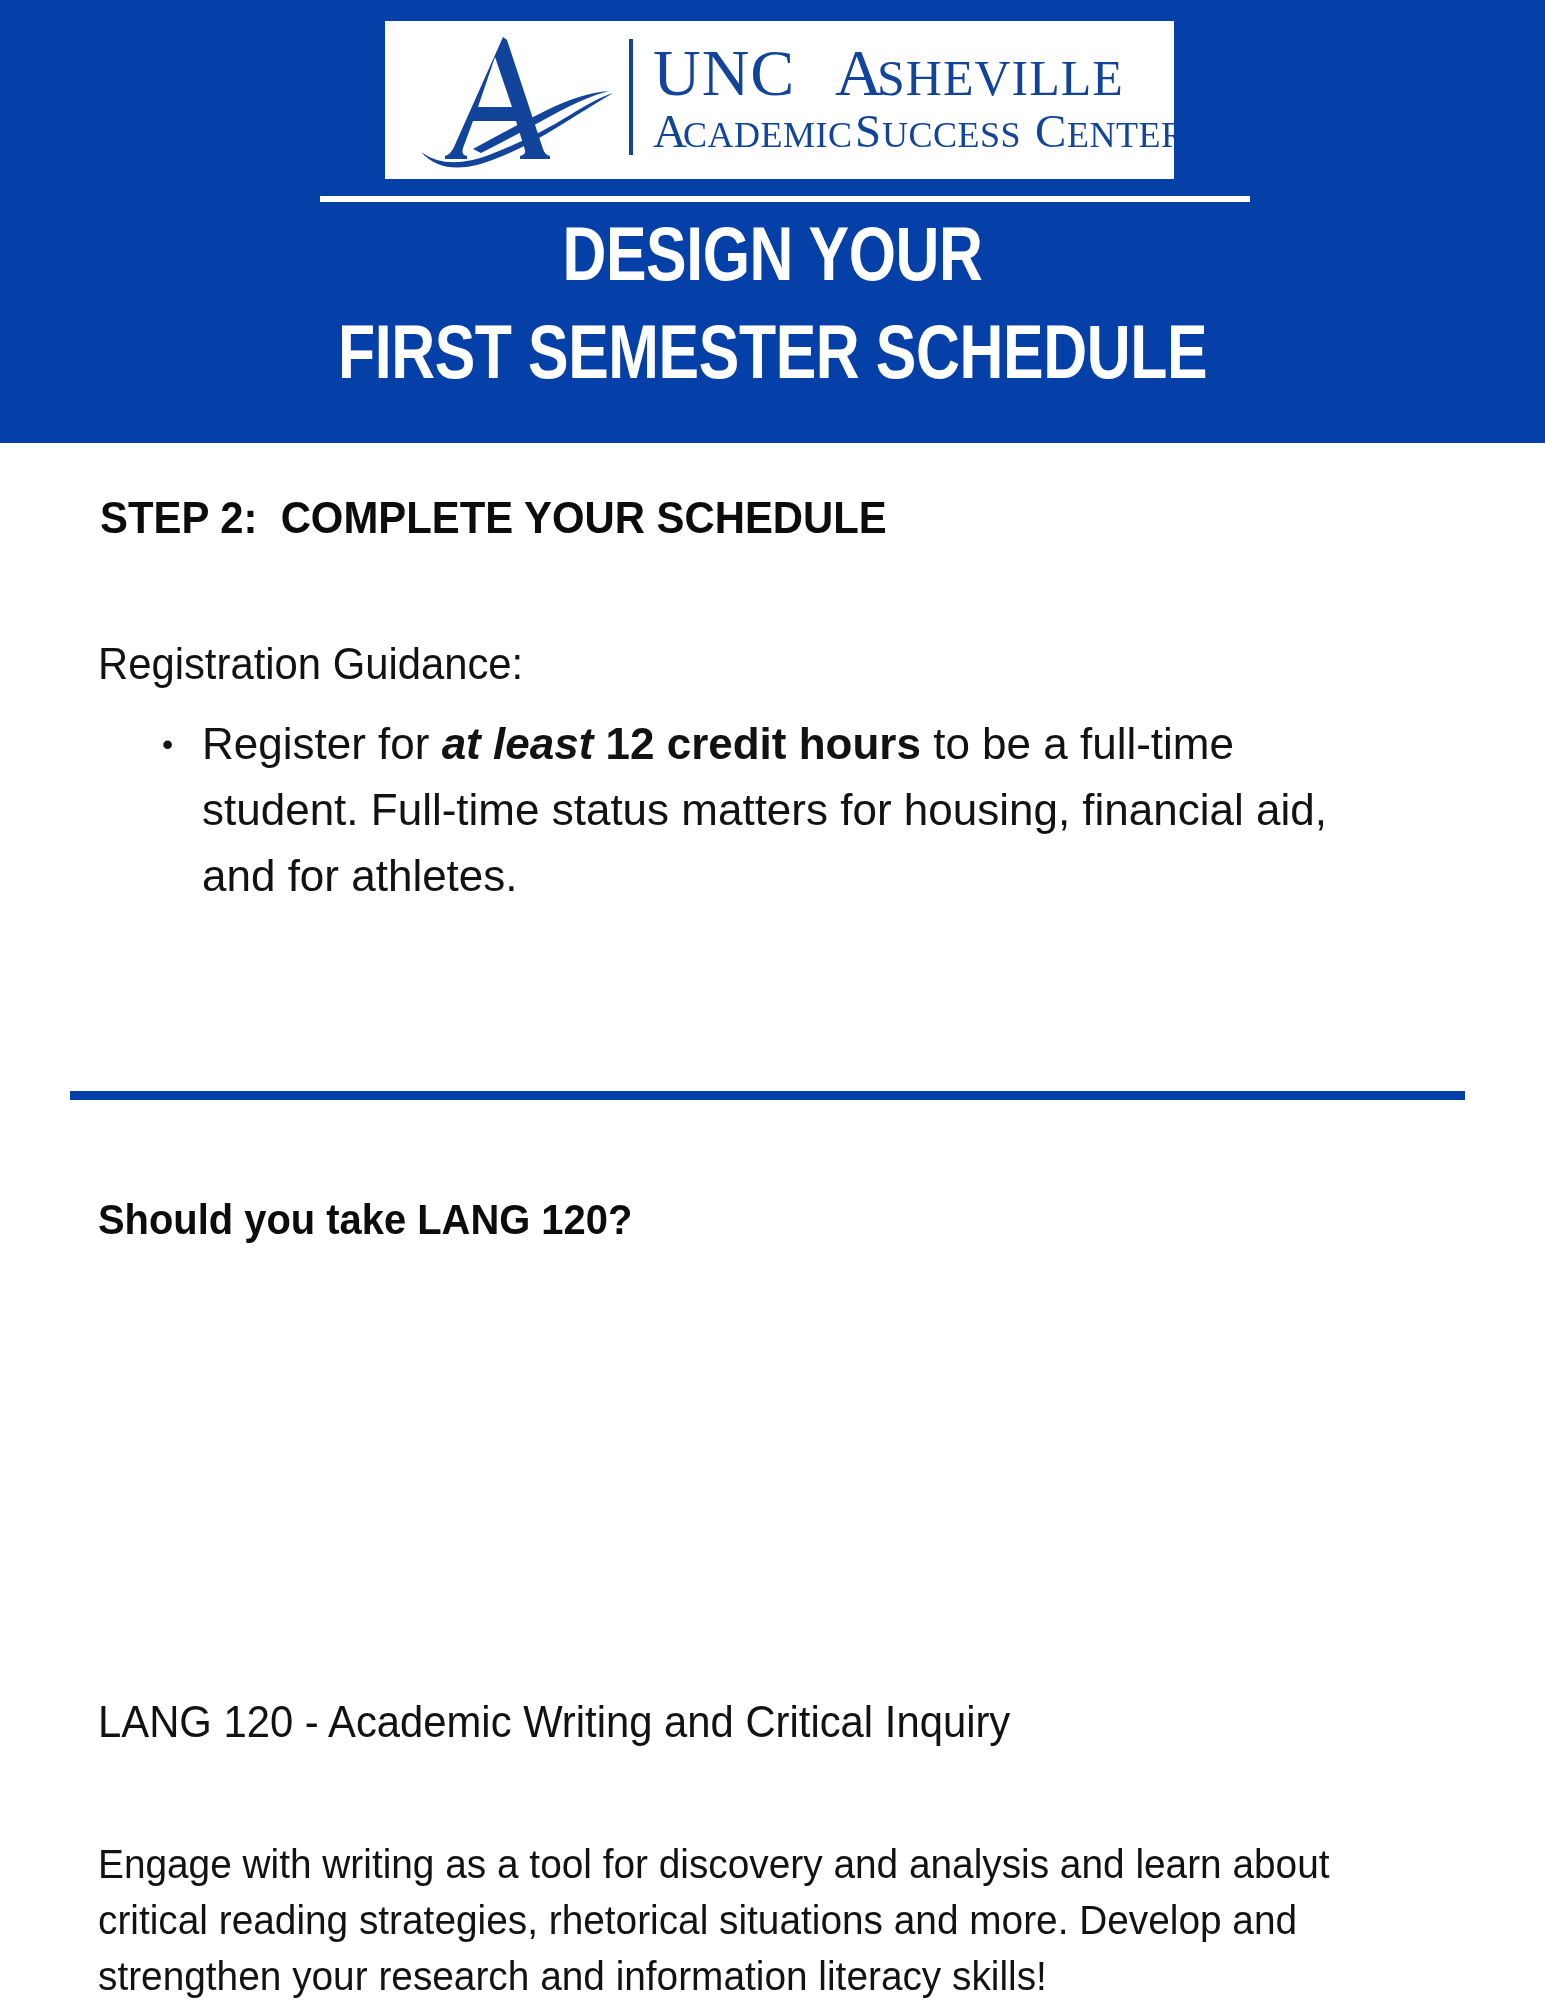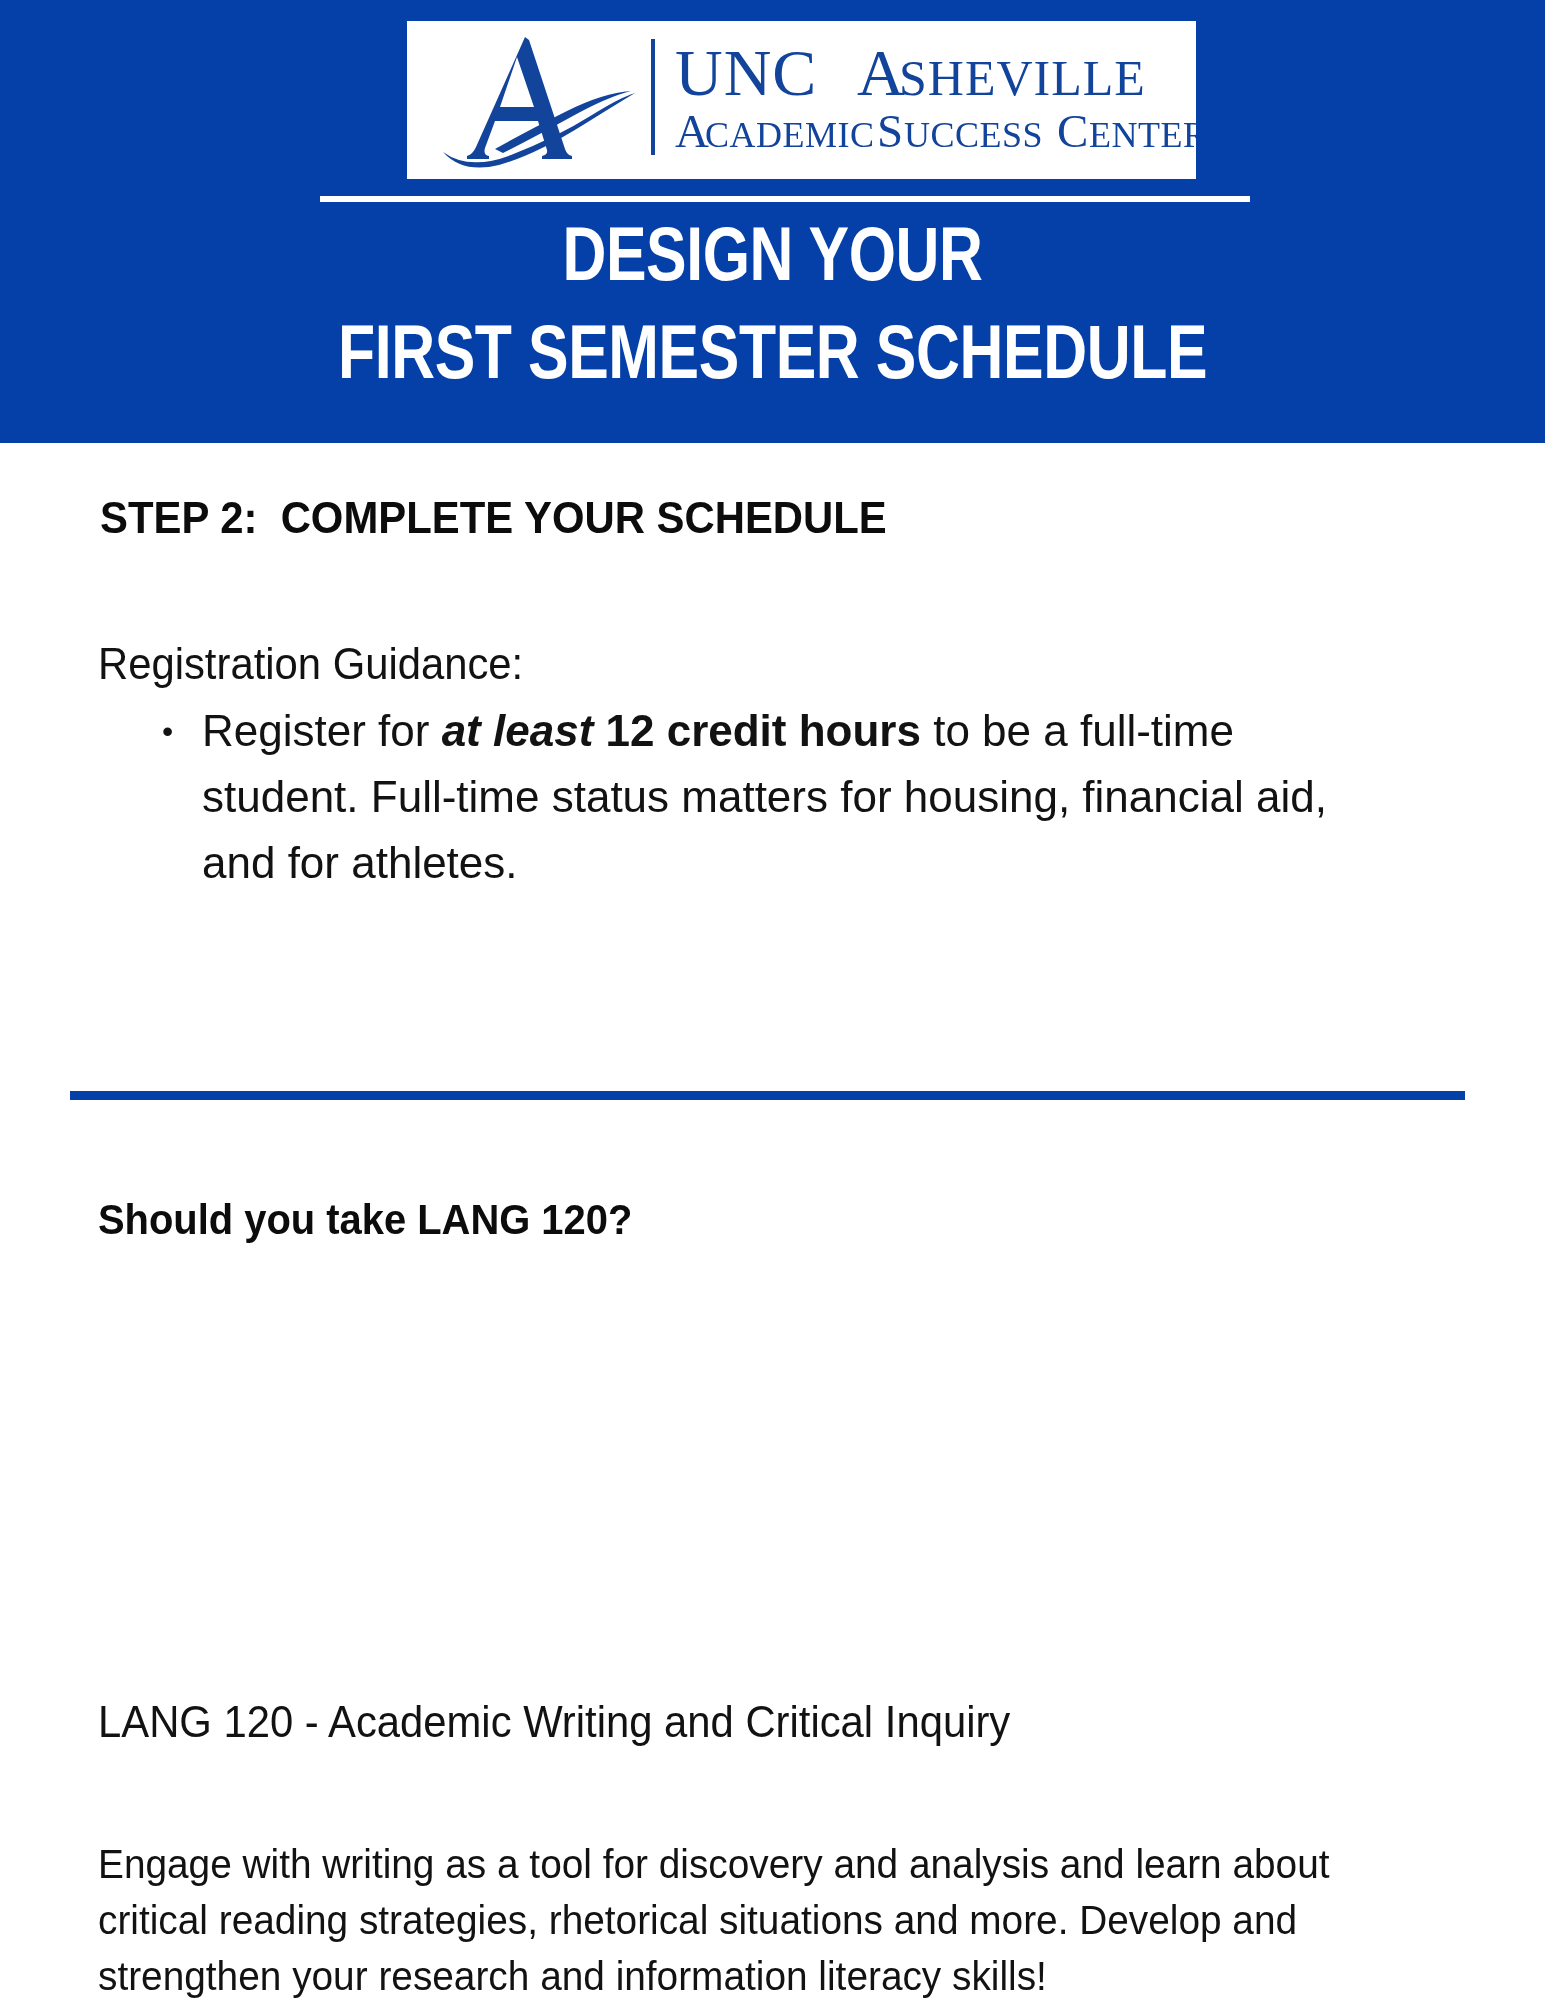--- a/index.html
+++ b/index.html
@@ -26,21 +26,20 @@
     background: #0540A8;
     box-sizing: border-box;
   }
   .logo-box {
     position: absolute;
     left: 385px;
     top: 21px;
     width: 789px;
     height: 158px;
     background: #ffffff;
-    margin-left: 22px;
   }
   .logo-inner {
     position: absolute;
     left: 0; top: 0;
     width: 789px;
     height: 158px;
   }
   .logo-svg { display: block; }
 
   .banner-rule {
@@ -101,21 +100,21 @@
     font-size: 44px;
     line-height: 52px;
     color: #121212;
     transform: scaleX(0.95);
     transform-origin: left top;
   }
 
   .reg-list {
     position: absolute;
     left: 140px;
-    top: 255px;
+    top: 268px;
     width: 1320px;
     margin: 0;
     padding: 0 0 0 62px;
     list-style: none;
   }
   .reg-list li {
     position: relative;
     font-family: "Liberation Sans Narrow", "Liberation Sans", sans-serif;
     font-weight: normal;
     font-size: 44px;

